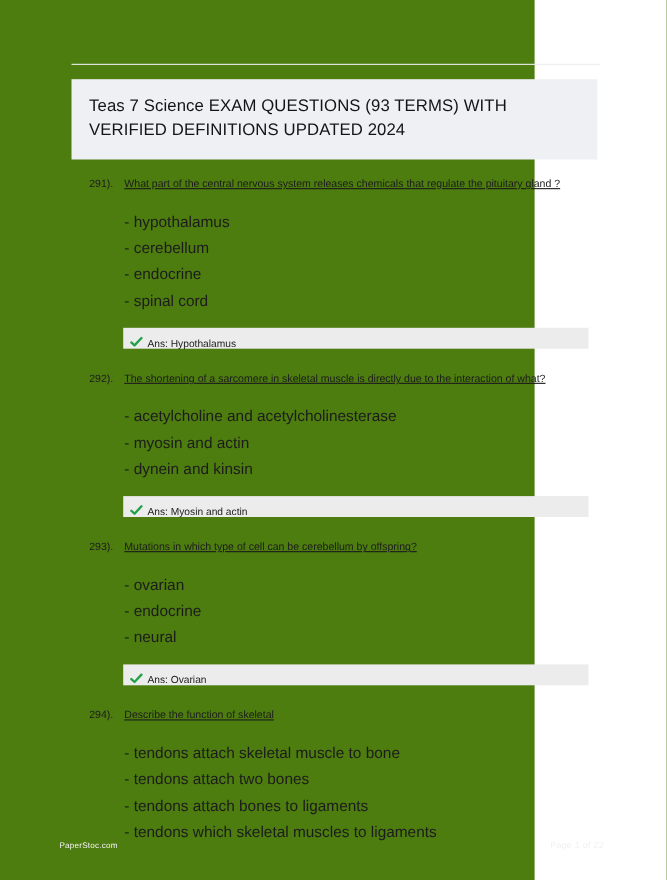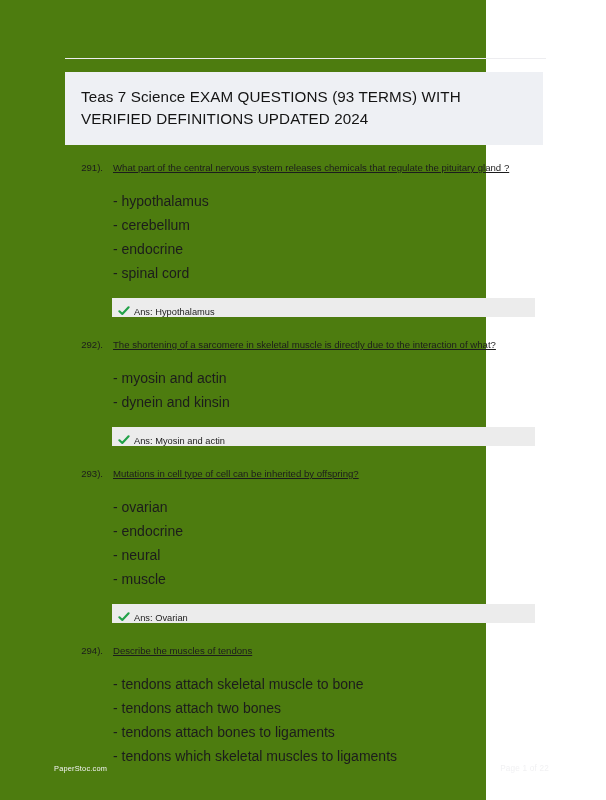--- a/index.html
+++ b/index.html
@@ -186,58 +186,58 @@
         <span class="answer-text">Ans: Hypothalamus</span>
       </div>
     </div>
 
     <div class="qblock">
       <div class="qhead">
         <div class="qnum">292).</div>
         <div class="qtext">The shortening of a sarcomere in skeletal muscle is directly due to the interaction of what?</div>
       </div>
       <ul class="options">
+        <li>- acetylcholine and acetylcholinesterase</li>
         <li>- myosin and actin</li>
         <li>- dynein and kinsin</li>
       </ul>
       <div class="answer-bar">
         <span class="check-icon">
           <svg width="12" height="12" viewBox="0 0 12 12" aria-hidden="true">
             <path d="M1.4 6.3 L4.3 9.0 L10.6 2.3" fill="none" stroke="#21a148" stroke-width="2.1" stroke-linecap="round" stroke-linejoin="round"></path>
           </svg>
         </span>
         <span class="answer-text">Ans: Myosin and actin</span>
       </div>
     </div>
 
     <div class="qblock">
       <div class="qhead">
         <div class="qnum">293).</div>
-        <div class="qtext">Mutations in cell type of cell can be inherited by offspring?</div>
+        <div class="qtext">Mutations in which type of cell can be cerebellum by offspring?</div>
       </div>
       <ul class="options">
         <li>- ovarian</li>
         <li>- endocrine</li>
         <li>- neural</li>
-        <li>- muscle</li>
       </ul>
       <div class="answer-bar">
         <span class="check-icon">
           <svg width="12" height="12" viewBox="0 0 12 12" aria-hidden="true">
             <path d="M1.4 6.3 L4.3 9.0 L10.6 2.3" fill="none" stroke="#21a148" stroke-width="2.1" stroke-linecap="round" stroke-linejoin="round"></path>
           </svg>
         </span>
         <span class="answer-text">Ans: Ovarian</span>
       </div>
     </div>
 
     <div class="qblock">
       <div class="qhead">
         <div class="qnum">294).</div>
-        <div class="qtext">Describe the muscles of tendons</div>
+        <div class="qtext">Describe the function of skeletal</div>
       </div>
       <ul class="options">
         <li>- tendons attach skeletal muscle to bone</li>
         <li>- tendons attach two bones</li>
         <li>- tendons attach bones to ligaments</li>
         <li>- tendons which skeletal muscles to ligaments</li>
       </ul>
     </div>
 
   </div>

